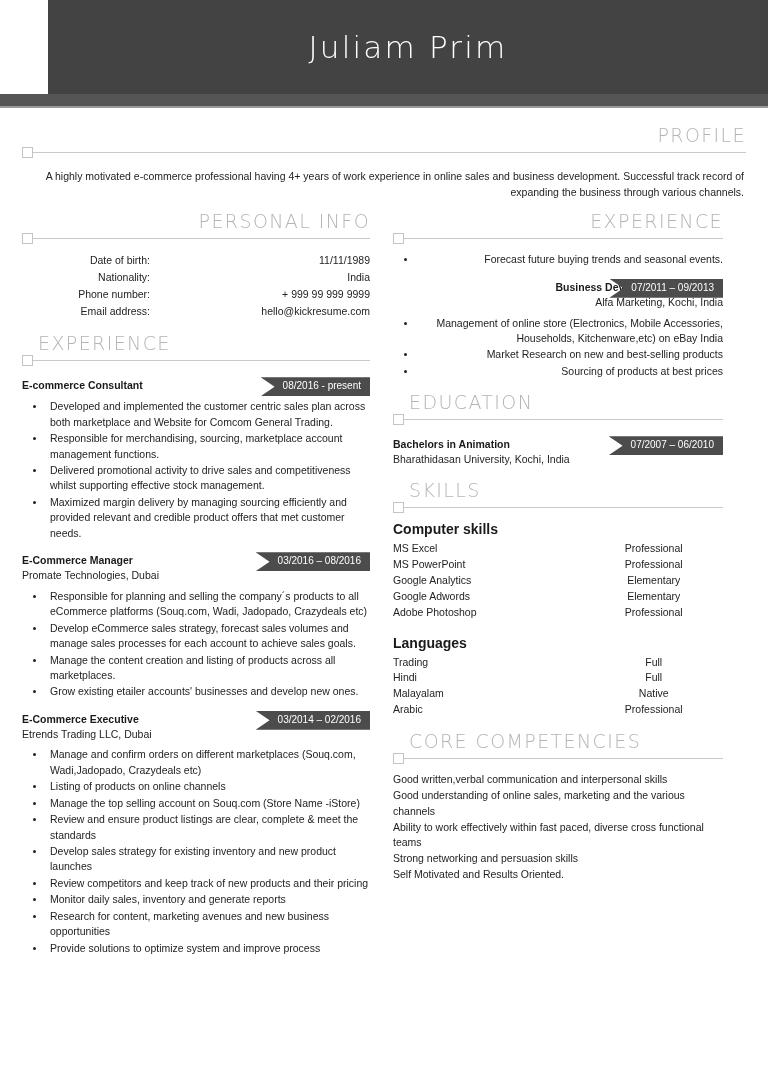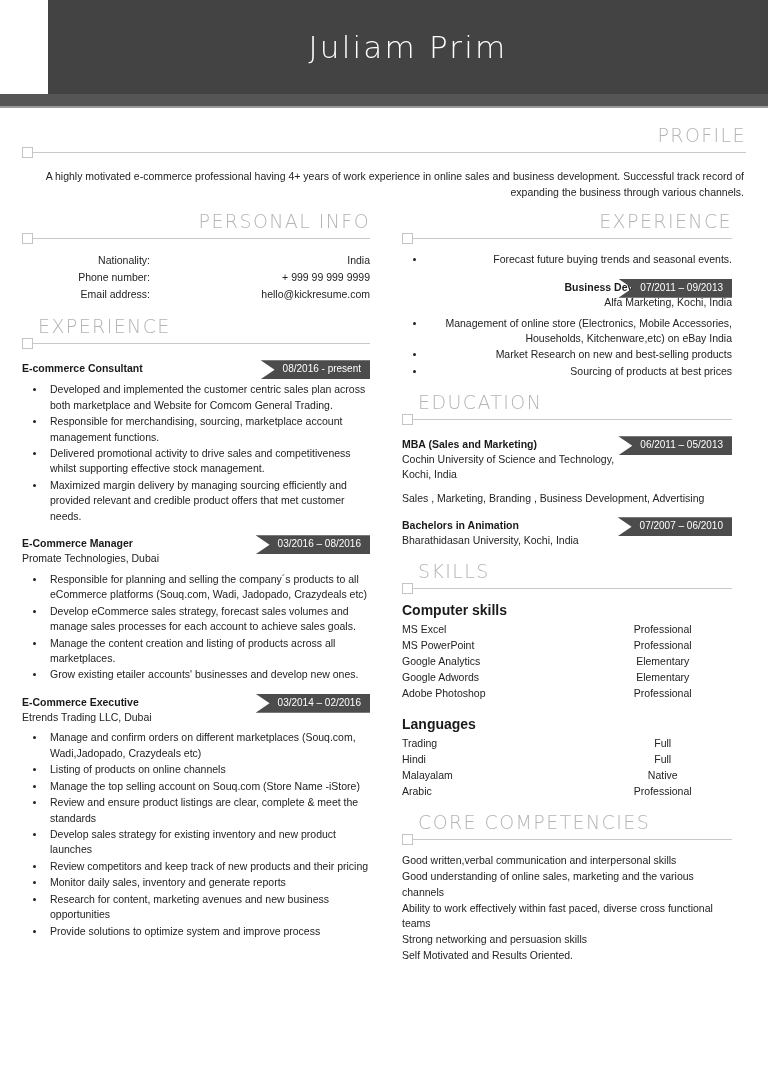--- a/index.html
+++ b/index.html
@@ -83,21 +83,21 @@
   .profile-text {
     font-size: 10.5px;
     line-height: 1.55;
     color: #232323;
     padding: 2px 2px 0 2px;
   }
 
   
   .cols {
     display: flex;
-    gap: 32px;
+    gap: 23px;
     margin-top: 12px;
     align-items: flex-start;
   }
   .col-left  { width: 348px; flex: 0 0 348px; }
   .col-right { width: 330px; flex: 0 0 330px; }
 
   
   .info-table { width: 100%; border-collapse: collapse; }
   .info-table td {
     font-size: 10.5px;
@@ -215,20 +215,24 @@
     <div class="col-left">
 
       <div class="section">
         <div class="sec-title">PERSONAL INFO</div>
         <div class="sec-rule-wrap">
           <span class="sec-square"></span>
           <span class="sec-line"></span>
         </div>
         <table class="info-table">
           <tbody>
+            <tr>
+              <td class="info-label">Date of birth:</td>
+              <td>11/11/1989</td>
+            </tr>
             <tr>
               <td class="info-label">Nationality:</td>
               <td>India</td>
             </tr>
             <tr>
               <td class="info-label">Phone number:</td>
               <td>+ 999 99 999 9999</td>
             </tr>
             <tr>
               <td class="info-label">Email address:</td>
@@ -321,29 +325,20 @@
         </div>
       </div>
 
       <div class="section">
         <div class="sec-title">EDUCATION</div>
         <div class="sec-rule-wrap">
           <span class="sec-square"></span>
           <span class="sec-line"></span>
         </div>
 
-        <div class="entry">
-          <div class="entry-head">
-            <div class="entry-title">MBA (Sales and Marketing)</div>
-            <div class="date-badge">06/2011 – 05/2013</div>
-          </div>
-          <div class="entry-sub">Cochin University of Science and Technology,</div>
-          <div class="entry-sub">Kochi, India</div>
-          <div class="plain-line gap-line">Sales , Marketing, Branding , Business Development, Advertising</div>
-        </div>
 
         <div class="entry">
           <div class="entry-head">
             <div class="entry-title">Bachelors in Animation</div>
             <div class="date-badge">07/2007 – 06/2010</div>
           </div>
           <div class="entry-sub">Bharathidasan University, Kochi, India</div>
         </div>
       </div>
 

